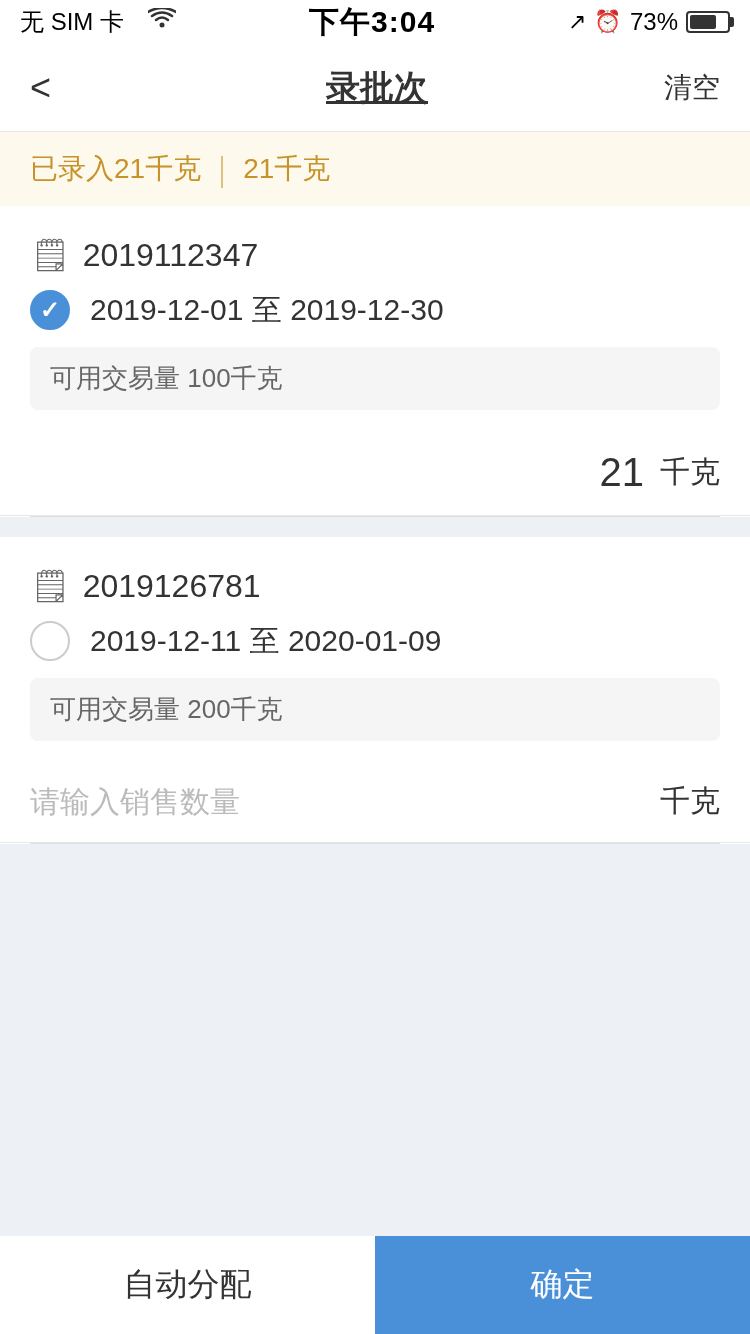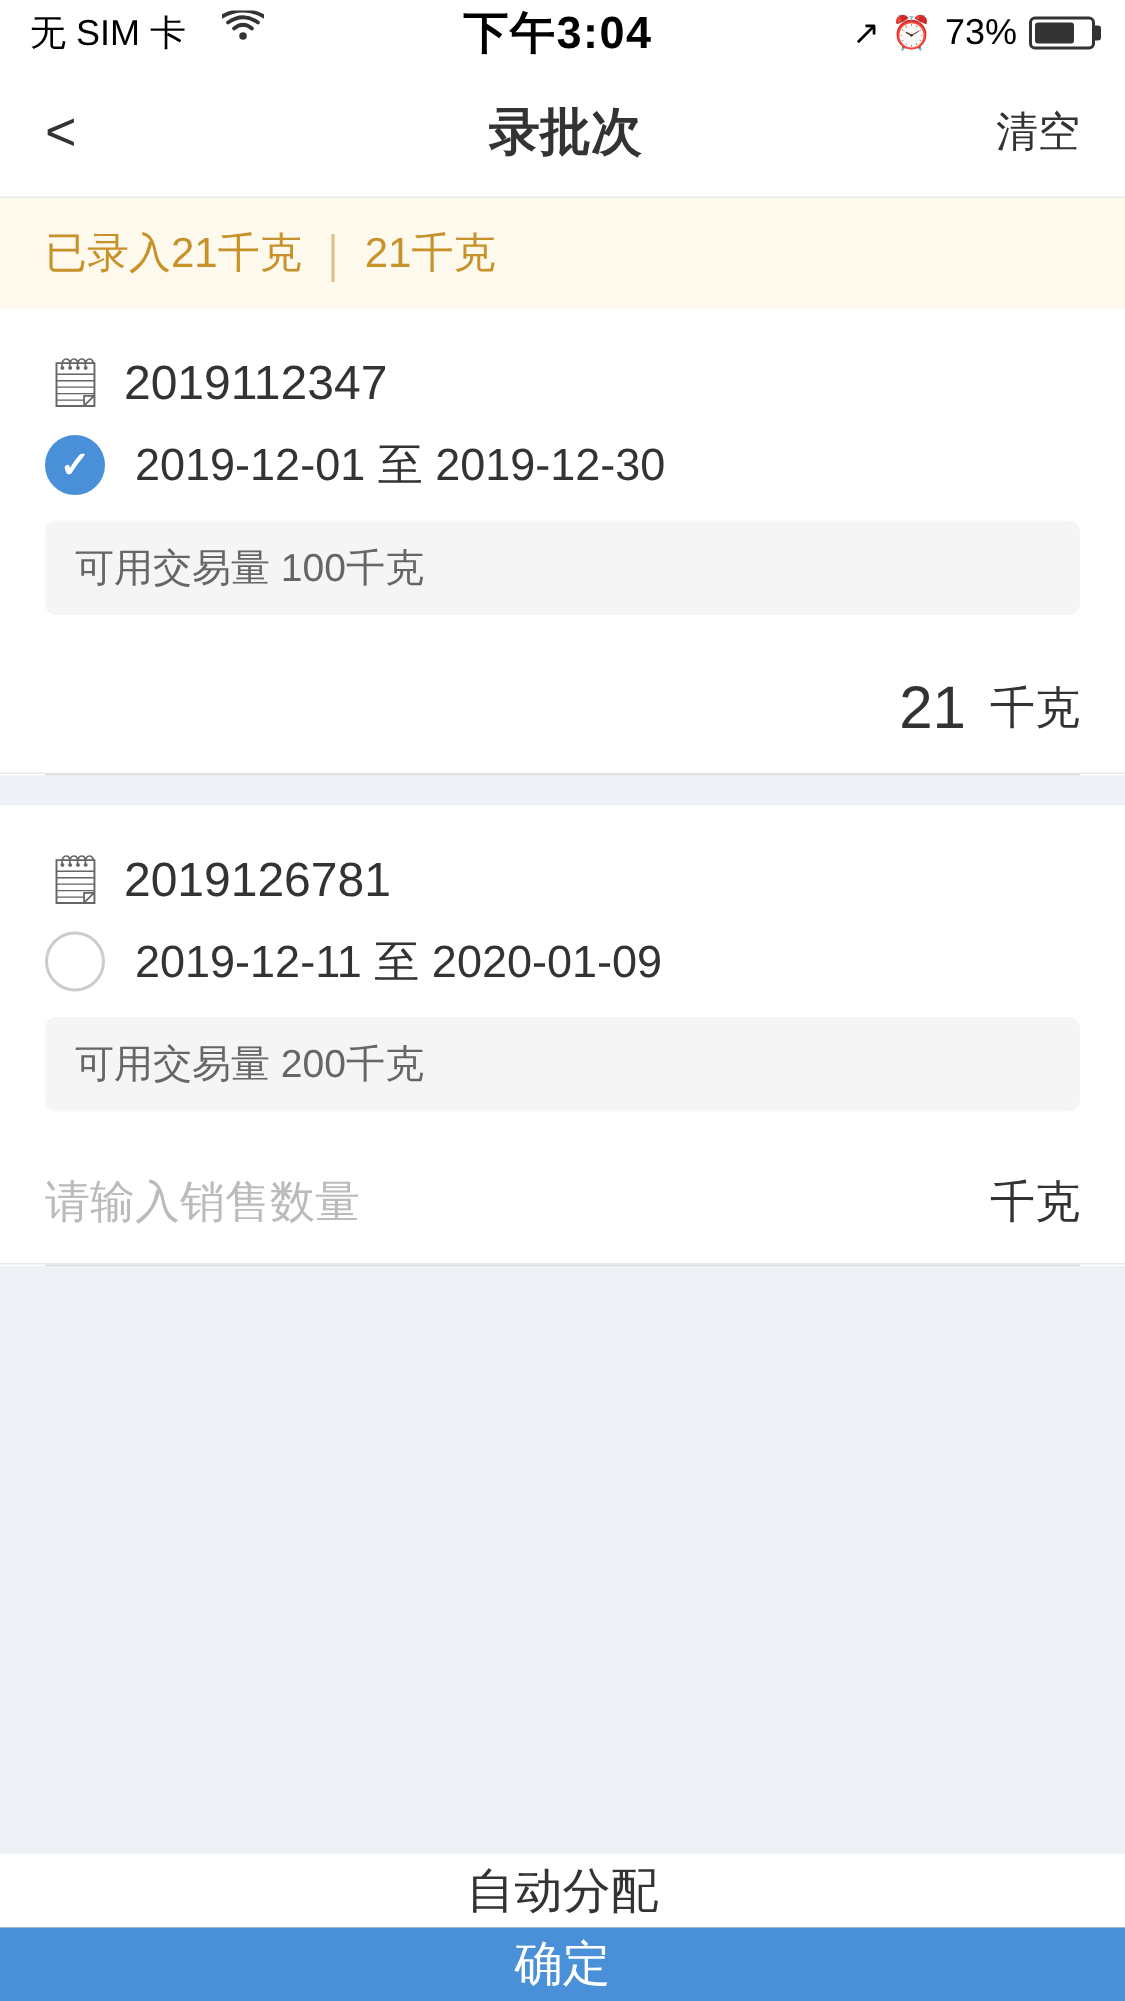--- a/index.html
+++ b/index.html
@@ -82,20 +82,21 @@
     .nav-back {
       font-size: 36px;
       color: #333;
       cursor: pointer;
       width: 60px;
     }
     .nav-title {
       font-size: 34px;
       font-weight: 600;
       color: #333;
+      text-decoration: underline;
     }
     .nav-clear {
       font-size: 28px;
       color: #333;
       cursor: pointer;
     }
 
     
     .info-bar {
       width: 750px;
@@ -248,22 +249,21 @@
     }
 
     
     .footer {
       position: fixed;
       bottom: 0;
       left: 0;
       width: 750px;
       height: 98px;
       display: flex;
-      background: #fdba74;
-      flex-direction: column;
+      background: #fef9c3;
     }
     .footer-btn-auto {
       flex: 1;
       display: flex;
       align-items: center;
       justify-content: center;
       font-size: 32px;
       color: #333;
       background: #fff;
       cursor: pointer;

